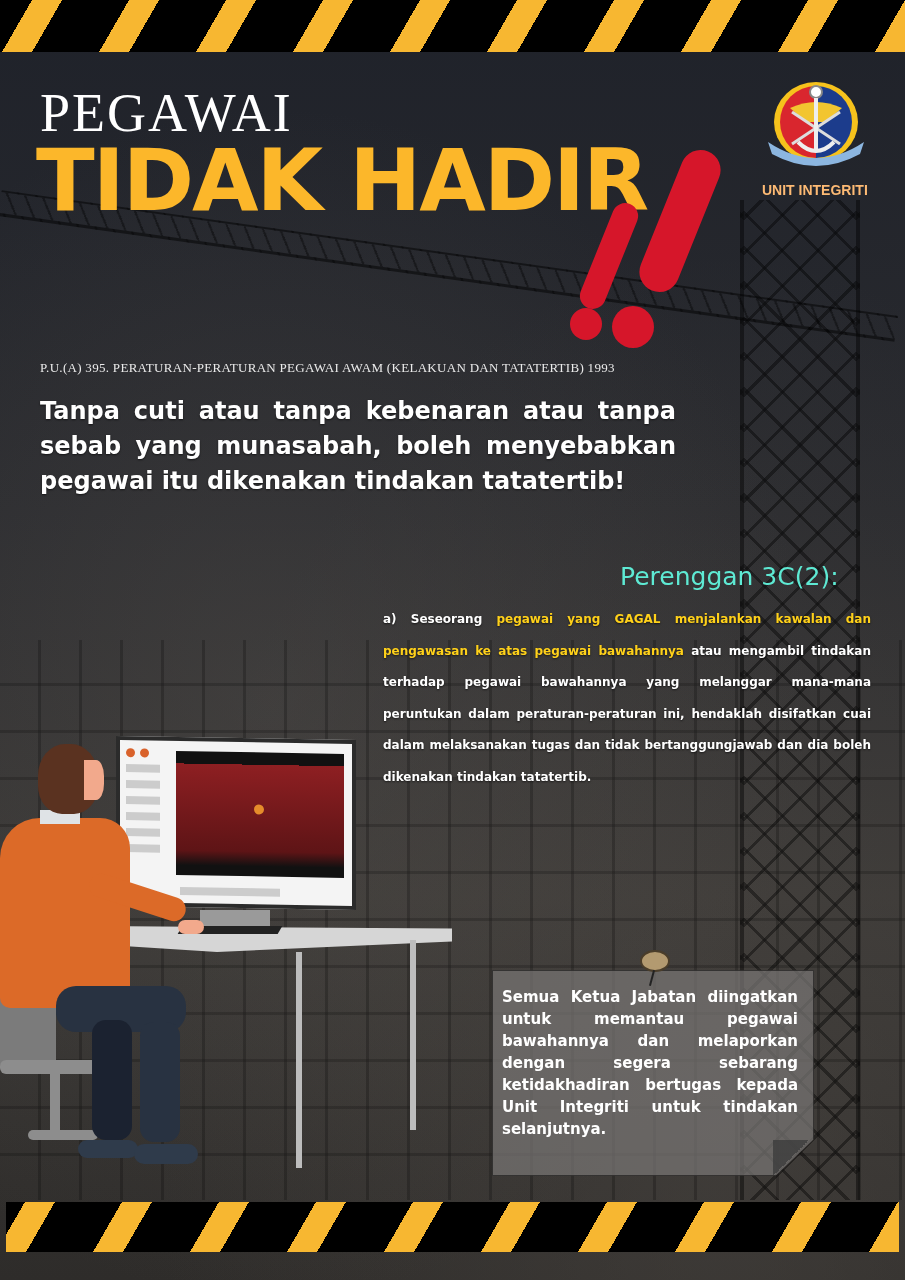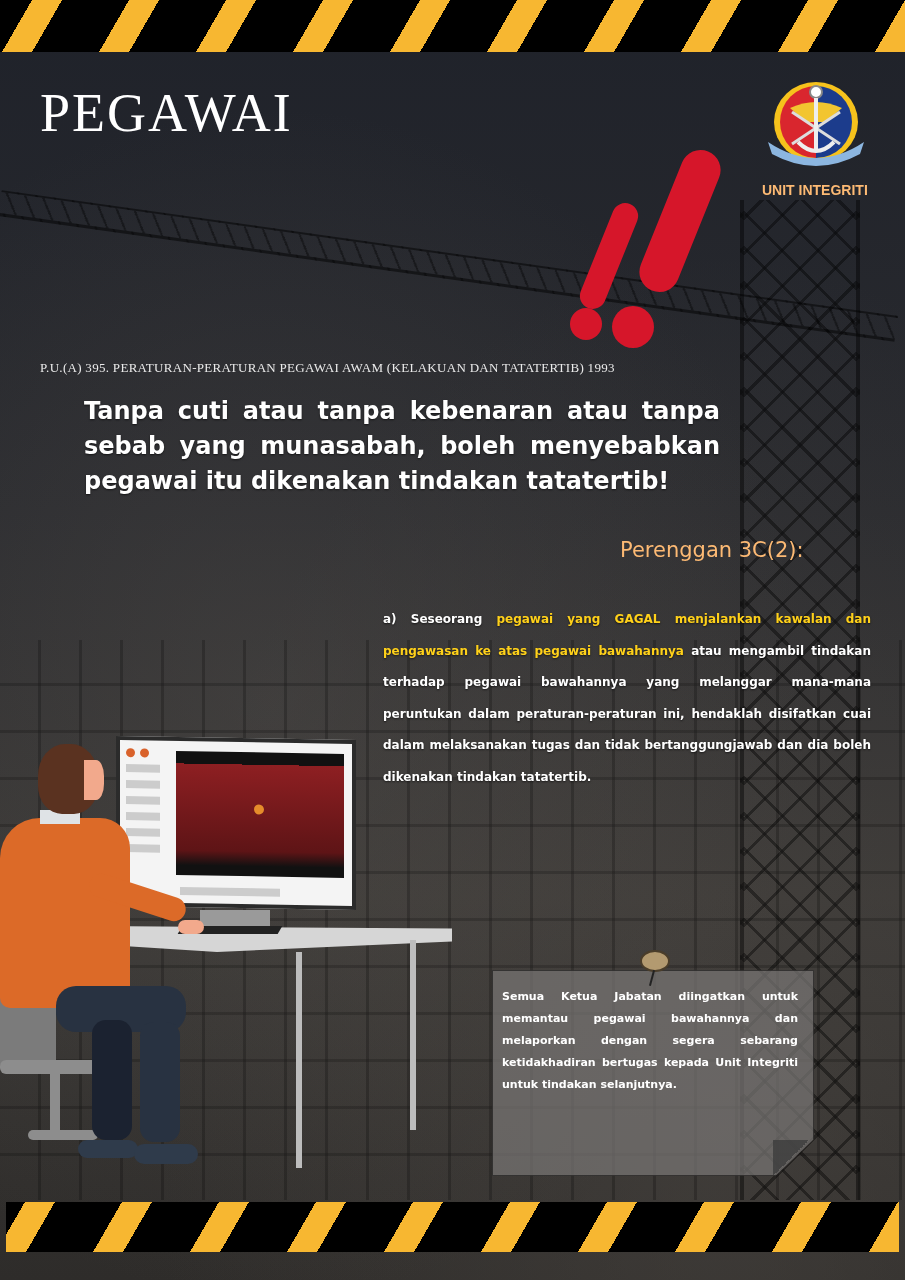--- a/index.html
+++ b/index.html
@@ -74,25 +74,25 @@
     position: absolute; left: 762px; top: 182px; font-size: 14px; font-weight: bold; color: #fdba74;
   }
 
   .regulation {
     position: absolute; left: 40px; top: 360px;
     font-family: "Liberation Serif", serif; font-size: 13px; color: #eaeaea; letter-spacing: 0.3px;
   }
   .lead-text {
     position: absolute; left: 40px; top: 394px; width: 636px;
     font-family: "DejaVu Sans", sans-serif; font-weight: bold; font-size: 24px; line-height: 35px;
-    text-align: justify; color: #fff; text-shadow: 0 1px 2px rgba(0,0,0,0.6); margin-left: 44px;
+    text-align: justify; color: #fff; text-shadow: 0 1px 2px rgba(0,0,0,0.6);
   }
   .section-heading {
-    position: absolute; left: 620px; top: 538px;
-    font-family: "DejaVu Sans", sans-serif; font-size: 21px; font-weight: normal; color: #fdba74;
+    position: absolute; left: 620px; top: 562px;
+    font-family: "DejaVu Sans", sans-serif; font-size: 25px; font-weight: normal; color: #5eead4;
   }
   .clause {
     position: absolute; left: 383px; top: 604px; width: 488px;
     font-family: "DejaVu Sans", sans-serif; font-weight: bold; font-size: 12px; line-height: 31.5px;
     text-align: justify; color: #fff; text-shadow: 0 1px 2px rgba(0,0,0,0.6);
   }
   .clause .hl { color: #ffd11a; }
 
   
   .illus { position: absolute; left: 0; top: 730px; width: 470px; height: 460px; }
@@ -143,42 +143,42 @@
     border: 1px solid rgba(0,0,0,0.5);
     clip-path: polygon(0 0, 100% 0, 100% 82%, 88% 100%, 0 100%);
   }
   .note-fold {
     position: absolute; left: 773px; top: 1140px; width: 36px; height: 36px;
     background: linear-gradient(135deg, transparent 50%, rgba(60,60,60,0.8) 50%);
     transform: rotate(180deg);
   }
   .note-text {
     position: absolute; left: 502px; top: 986px; width: 296px;
-    font-family: "DejaVu Sans", sans-serif; font-weight: bold; font-size: 11px; line-height: 22px;
+    font-family: "DejaVu Sans", sans-serif; font-weight: bold; font-size: 15px; line-height: 22px;
     text-align: justify; color: #fff;
   }
   .pin-head {
     position: absolute; left: 640px; top: 950px; width: 30px; height: 22px;
     background: #b39a70; border-radius: 50%; border: 2px solid #4a3d2a;
   }
   .pin-needle { position: absolute; left: 651px; top: 970px; width: 2px; height: 16px; background: #222; transform: rotate(15deg); }
 </style>
 </head>
 <body>
 
 <div class="bg"></div>
 <div class="crane-jib"></div>
 <div class="crane-tower"></div>
 <div class="scaffold"></div>
 
 <div class="hazard-stripe hazard-top"></div>
 
 <h2 class="title-pegawai">PEGAWAI</h2>
 <h1 class="title-main">
-  <br>
+  <span>TIDAK HADIR</span><br>
 </h1>
 
 <div>
   <div class="exclaim ex1-bar"></div>
   <div class="exclaim ex1-dot"></div>
   <div class="exclaim ex2-bar"></div>
   <div class="exclaim ex2-dot"></div>
 </div>
 
 <div class="logo">

